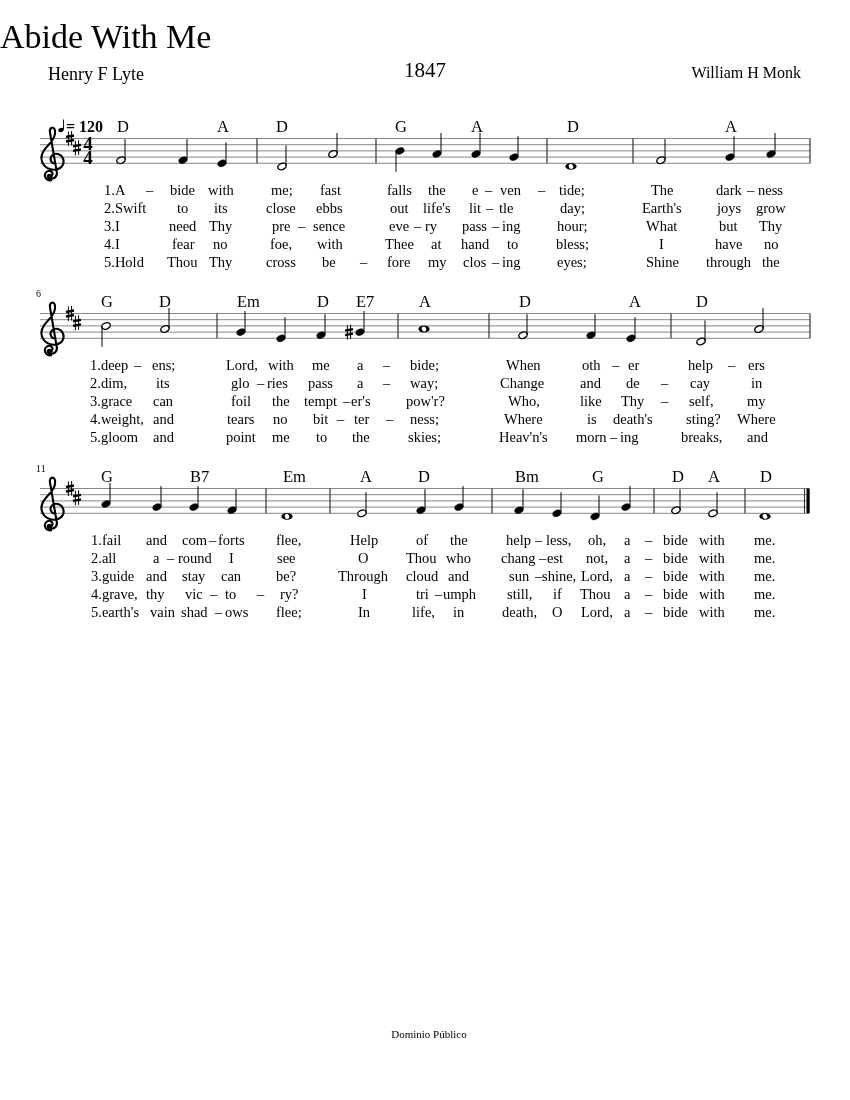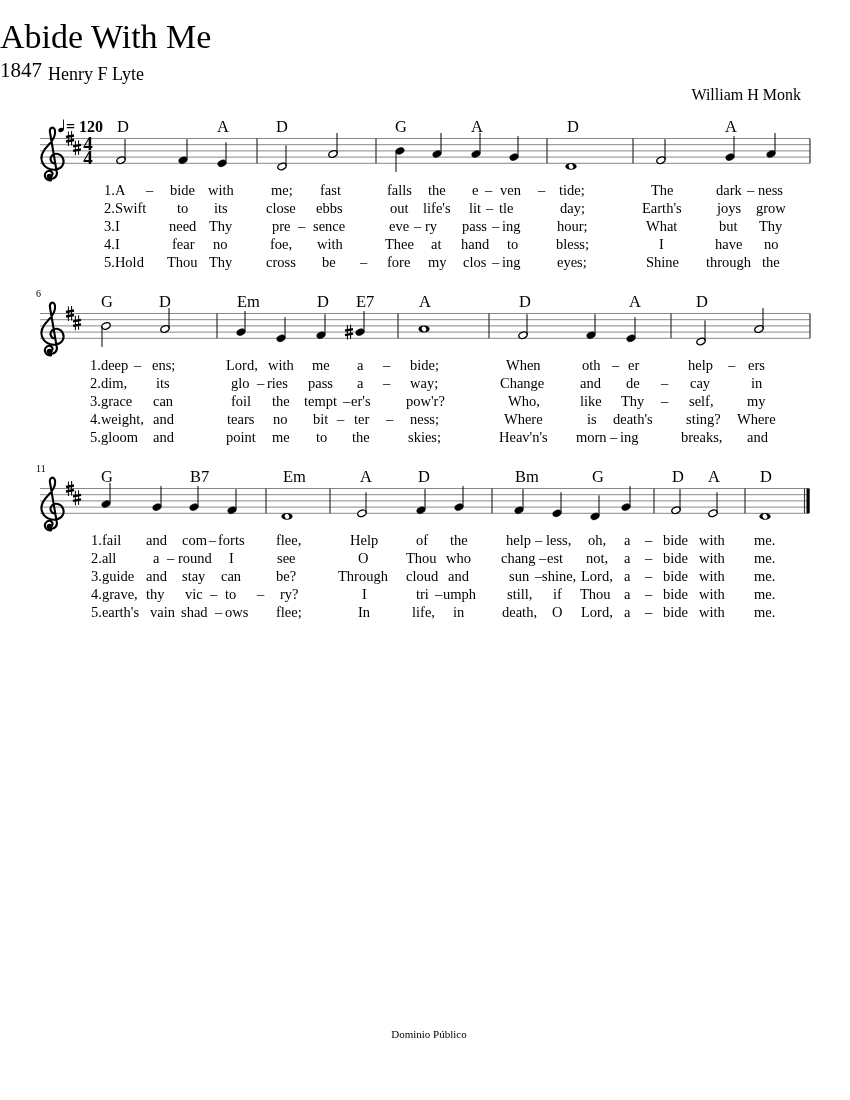--- a/index.html
+++ b/index.html
@@ -1,22 +1,22 @@
 <!DOCTYPE html>
 <html><head>
 <meta charset="utf-8">
 <style>
   html, body { margin: 0; padding: 0; background: #ffffff; }
   body { width: 850px; height: 1100px; position: relative; overflow: hidden;
          font-family: "Liberation Serif", "DejaVu Serif", serif; color: #000; }
   .abs { position: absolute; white-space: nowrap; }
   .title { left: 0; width: 850px; text-align: left; top: 18px; font-size: 34px; }
   .poet { left: 48px; top: 64px; font-size: 18px; }
-  .year { left: 0; width: 850px; text-align: left; top: 58px; font-size: 21px; }
-  .composer { right: 49px; top: 64px; font-size: 16px; margin-top: 22px; }
+  .year { left: 0; width: 850px; text-align: center; top: 58px; font-size: 21px; }
+  .composer { right: 49px; top: 64px; font-size: 16px; }
   .footer { left: 4px; width: 850px; text-align: center; top: 1028px; font-size: 11px; }
   svg#score { position: absolute; left: 0; top: 0; }
   .lyric { font-family: "Liberation Serif", serif; font-size: 14.5px; }
   .chord { font-family: "Liberation Serif", serif; font-size: 16.5px; }
   .mnum { font-family: "Liberation Serif", serif; font-size: 10px; }
   .tempo { font-family: "Liberation Serif", serif; font-size: 16px; font-weight: bold; }
 </style>
 </head>
 <body>
 

